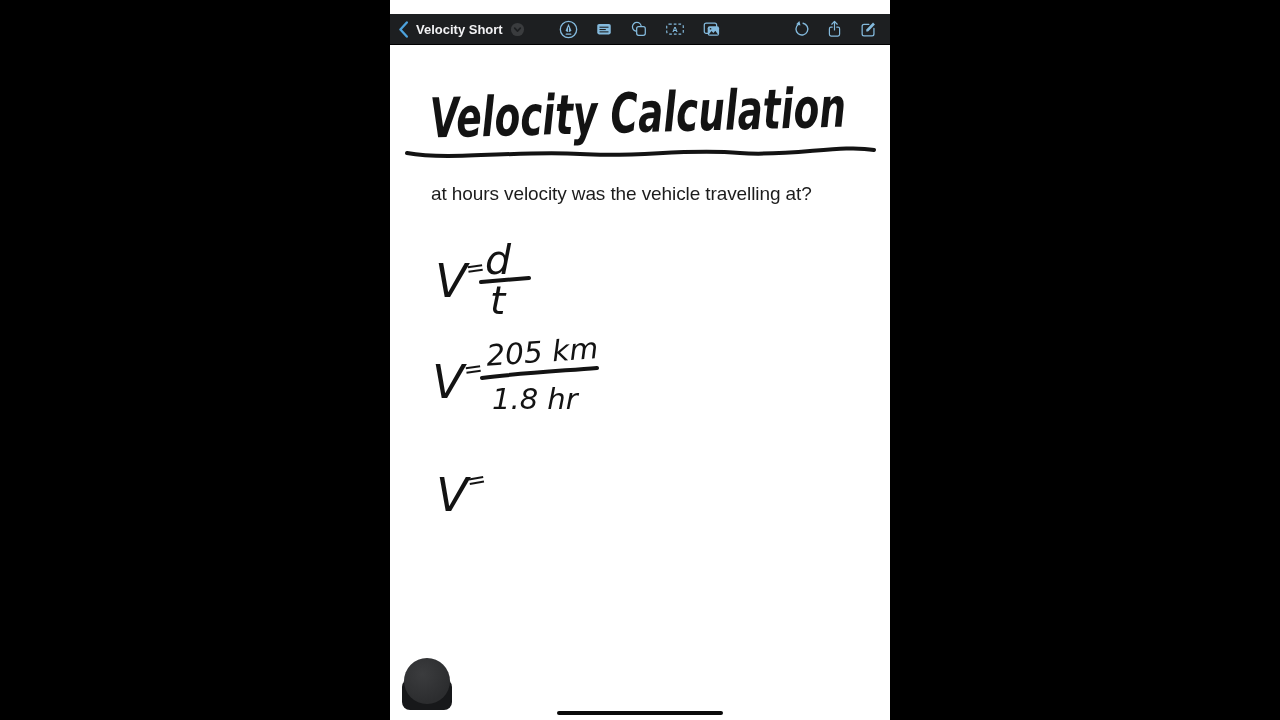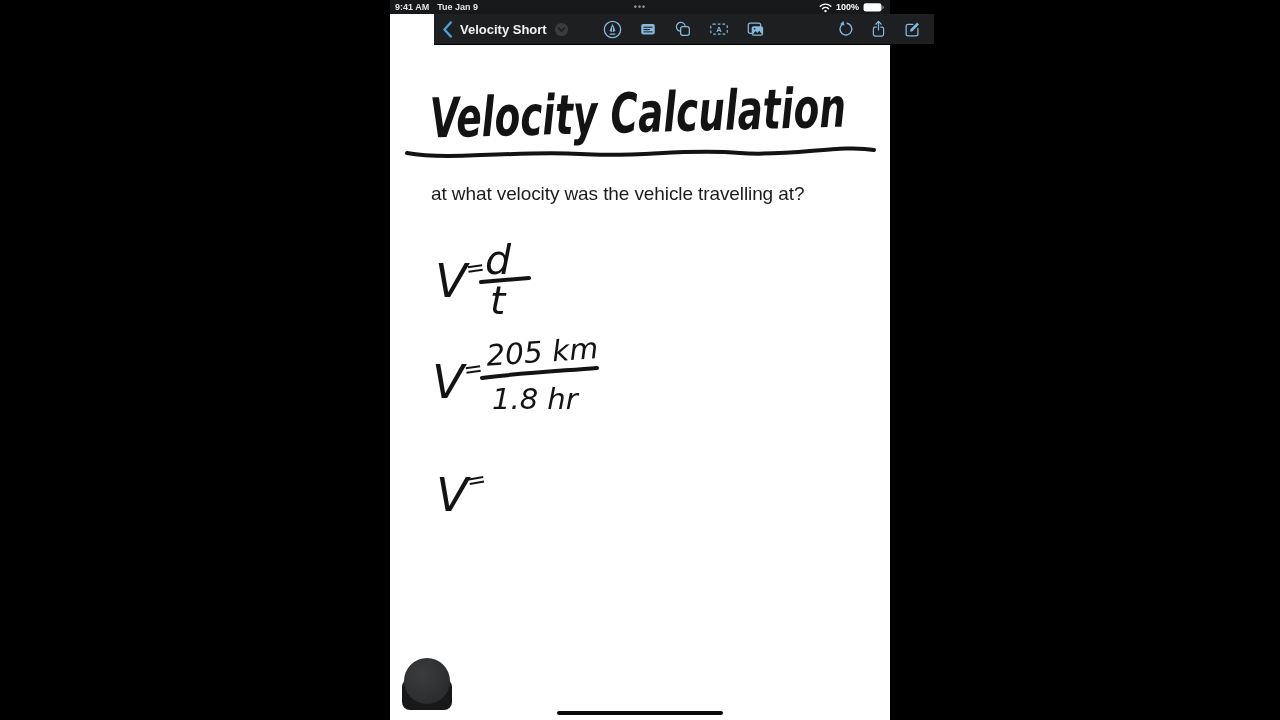--- a/index.html
+++ b/index.html
@@ -11,21 +11,21 @@
   
   .status-bar { position:absolute; top:0; left:0; width:100%; height:14px; background:#17181a;
                 display:flex; align-items:center; justify-content:space-between; padding:0 5px; }
   .status-left { display:flex; gap:8px; align-items:center; color:#e4e4e6; font-size:9px; font-weight:bold; }
   .status-center { position:absolute; left:0; right:0; text-align:center; color:#94949a;
                    font-size:9px; font-weight:bold; letter-spacing:1px; line-height:14px; }
   .status-right { display:flex; gap:4px; align-items:center; color:#fff; font-size:9px; font-weight:bold; z-index:2; }
 
   
   .toolbar { position:absolute; top:14px; left:0; width:100%; height:31px; background:#1d1f21;
-             border-bottom:1px solid #000;margin-left:44px; }
+             border-bottom:1px solid #000; }
   .tb-left { position:absolute; left:8px; top:0; height:30px; display:flex; align-items:center; gap:7px; }
   .tb-title { color:#f2f2f4; font-size:13px; font-weight:bold; }
   .tb-center { position:absolute; left:50%; top:0; height:30px; transform:translateX(-50%);
                display:flex; align-items:center; gap:17px; }
   .tb-right { position:absolute; right:13px; top:0; height:30px; display:flex; align-items:center; gap:16px; }
   .tb-btn { display:flex; align-items:center; justify-content:center; cursor:pointer; }
 
   
   .page { position:absolute; top:45px; left:0; width:500px; height:675px; background:#fff; }
   .ink-svg { position:absolute; left:0; top:0; }
@@ -41,43 +41,20 @@
                  background:radial-gradient(circle at 40% 35%, #3b3c3e 0%, #2c2d2f 70%); }
   .home-indicator { position:absolute; left:167px; top:666px; width:166px; height:4px;
                     border-radius:2.5px; background:#0a0a0a; }
 </style>
 </head>
 <body>
 
 <div class="stage">
   <div class="device">
 
-    <div class="status-bar">
-      <div class="status-left">
-        <span>9:41 AM</span>
-        <span>Tue Jan 9</span>
-      </div>
-      <div class="status-center">•••</div>
-      <div class="status-right">
-        <span style="display:flex;">
-          <svg width="13" height="11" viewBox="0 0 14 11">
-            <path d="M1.3 4.2 A8.2 8.2 0 0 1 12.7 4.2" stroke="#fff" stroke-width="1.5" fill="none" stroke-linecap="round"></path>
-            <path d="M3.7 6.8 A4.7 4.7 0 0 1 10.3 6.8" stroke="#fff" stroke-width="1.5" fill="none" stroke-linecap="round"></path>
-            <circle cx="7" cy="9.4" r="1.3" fill="#fff"></circle>
-          </svg>
-        </span>
-        <span>100%</span>
-        <span style="display:flex;">
-          <svg width="22" height="11" viewBox="0 0 24 11">
-            <rect x="0.6" y="0.9" width="19.6" height="9" rx="2.6" fill="#fff"></rect>
-            <path d="M21.3 3.3 Q22.8 4.1 22.8 5.4 Q22.8 6.7 21.3 7.5 Z" fill="#8d8d92"></path>
-          </svg>
-        </span>
-      </div>
-    </div>
 
     <div class="toolbar">
       <div class="tb-left">
         <span class="tb-btn">
           <svg width="11" height="17" viewBox="0 0 10 17">
             <path d="M8.3 1.4 L1.9 8.5 L8.3 15.6" stroke="#4da2dc" stroke-width="2.3" fill="none" stroke-linecap="round" stroke-linejoin="round"></path>
           </svg>
         </span>
         <span class="tb-title">Velocity Short</span>
         <span class="tb-btn">
@@ -146,21 +123,21 @@
             <path d="M16.6 9.4 V15.6 Q16.6 17.7 14.5 17.7 H5.6 Q3.5 17.7 3.5 15.6 V6.9 Q3.5 4.8 5.6 4.8 H11" stroke="#84badd" stroke-width="1.4" fill="none" stroke-linecap="round"></path>
             <path d="M8.4 13 L7.9 10.9 L15.6 2.9 L17.7 4.9 L10.4 12.6 Z" fill="#84badd"></path>
           </svg>
         </span>
       </div>
     </div>
 
     <div class="page">
 
       <div class="problem">
-        <div>at what velocity was the vehicle travelling at?</div>
+        <div>at hours velocity was the vehicle travelling at?</div>
       </div>
 
       <svg class="ink-svg" width="500" height="675" viewBox="0 0 500 675">
 
         <text class="ink" x="248" y="87" text-anchor="middle" font-size="55" font-weight="bold" textLength="416" lengthAdjust="spacingAndGlyphs" transform="rotate(-1.5 250 70)">Velocity Calculation</text>
         <path d="M17 108 C 60 116 130 105 190 109 C 250 113 292 103 350 108 C 400 112 452 99 484 105" stroke="#131313" stroke-width="4" fill="none" stroke-linecap="round"></path>
 
         <text class="ink" x="45" y="252" font-size="47">V</text>
         <text class="ink" x="76" y="231" font-size="23" transform="rotate(-8 84 226)">=</text>
         <text class="ink" x="95" y="229" font-size="41">d</text>

